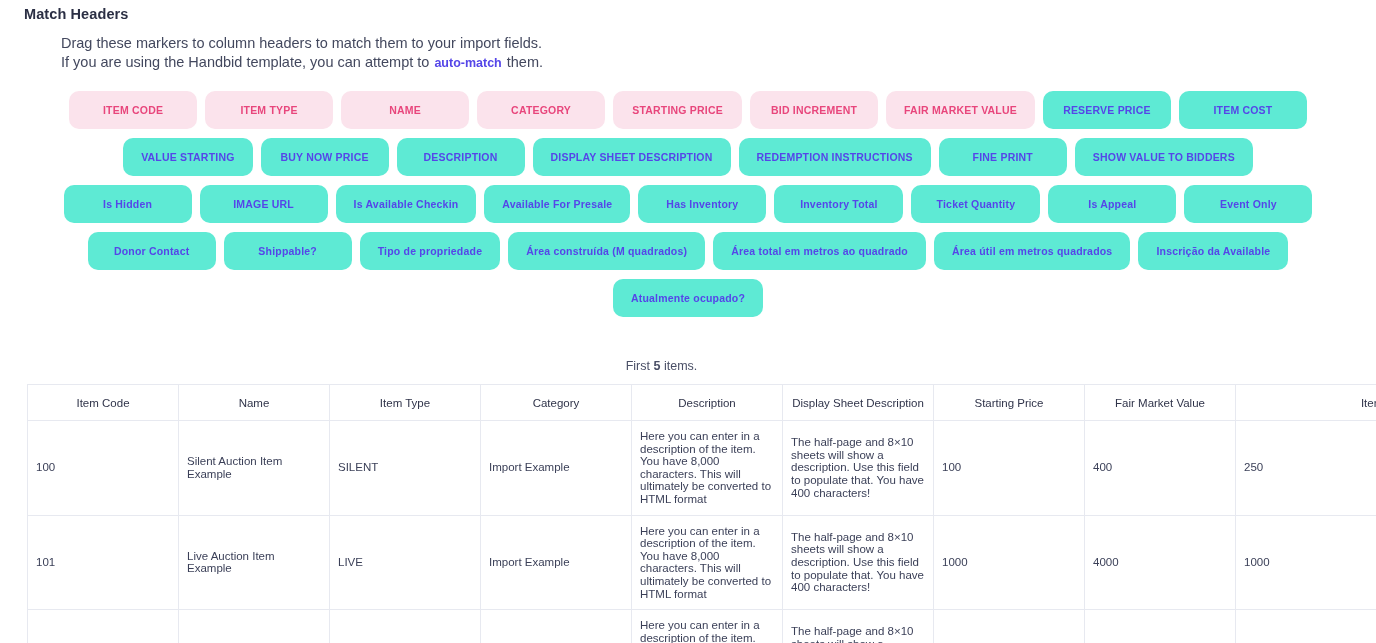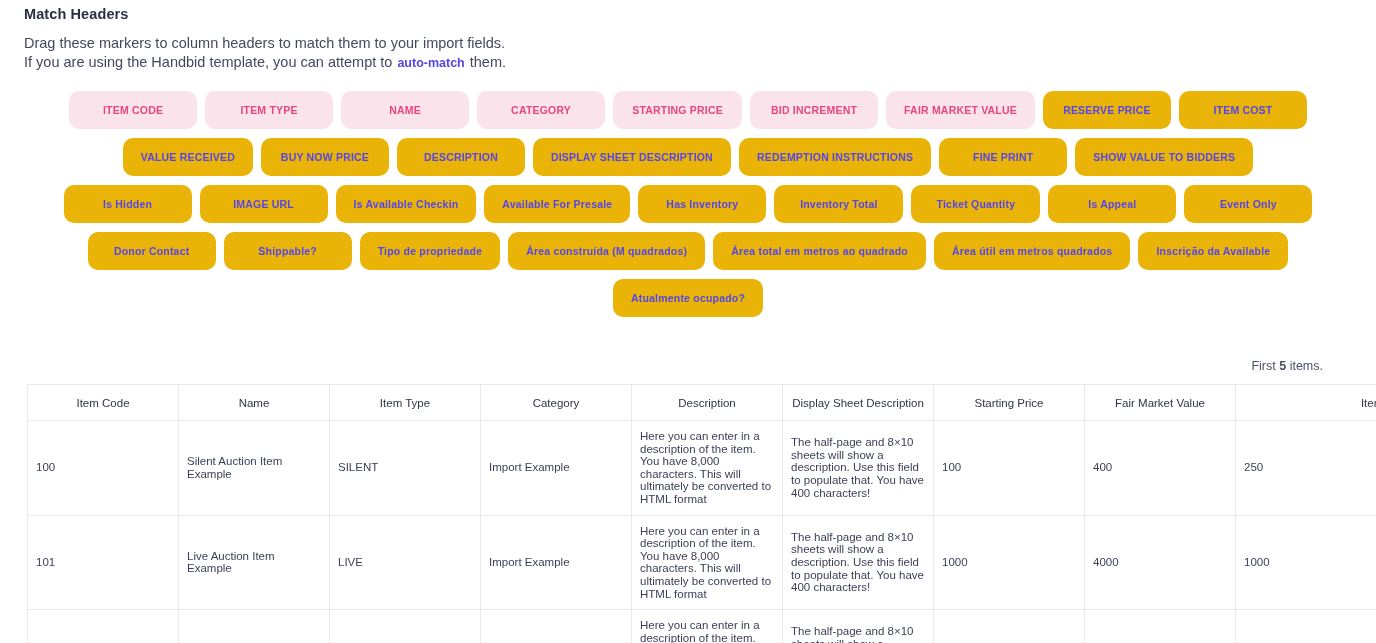--- a/index.html
+++ b/index.html
@@ -30,20 +30,21 @@
     font-size: 14.5px;
     font-weight: bold;
     color: #2b2f44;
     letter-spacing: 0.1px;
     margin: 0 0 12px 0;
   }
   .instructions {
     font-size: 14.5px;
     line-height: 19px;
     color: #43485e;
+    margin-left: 37px;
   }
   .instructions .line {
     display: block;
     white-space: nowrap;
   }
   .auto-match-link {
     color: #5546e8;
     font-weight: bold;
     font-size: 12.5px;
     cursor: pointer;
@@ -75,30 +76,30 @@
     white-space: nowrap;
     cursor: grab;
     user-select: none;
     box-sizing: border-box;
   }
   .pill.required {
     background: #fbe3ec;
     color: #e8467c;
   }
   .pill.optional {
-    background: #eab308;
+    background: #5eead4;
     color: #5546e8;
   }
   .pill.w-sm  { min-width: 128px; }
   .pill.w-md  { min-width: 129px; }
   .pill.w-lg  { min-width: 140px; }
 
   
   .items-count {
-    text-align: right;
+    text-align: center;
     padding-right: 53px;
     margin-top: 42px;
     font-size: 12.5px;
     color: #4a4f66;
   }
   .items-count b { font-weight: bold; }
 
   
   .table-scroll {
     margin-top: 11px;
@@ -161,21 +162,21 @@
         <div class="pill required w-sm">ITEM TYPE</div>
         <div class="pill required w-sm">NAME</div>
         <div class="pill required w-sm">CATEGORY</div>
         <div class="pill required w-md">STARTING PRICE</div>
         <div class="pill required w-sm">BID INCREMENT</div>
         <div class="pill required w-md">FAIR MARKET VALUE</div>
         <div class="pill optional w-sm">RESERVE PRICE</div>
         <div class="pill optional w-sm">ITEM COST</div>
       </div>
       <div class="marker-row">
-        <div class="pill optional w-md">VALUE RECEIVED</div>
+        <div class="pill optional w-md">VALUE STARTING</div>
         <div class="pill optional w-sm">BUY NOW PRICE</div>
         <div class="pill optional w-sm">DESCRIPTION</div>
         <div class="pill optional w-lg">DISPLAY SHEET DESCRIPTION</div>
         <div class="pill optional w-lg">REDEMPTION INSTRUCTIONS</div>
         <div class="pill optional w-sm">FINE PRINT</div>
         <div class="pill optional w-md">SHOW VALUE TO BIDDERS</div>
       </div>
       <div class="marker-row">
         <div class="pill optional w-sm">Is Hidden</div>
         <div class="pill optional w-sm">IMAGE URL</div>

